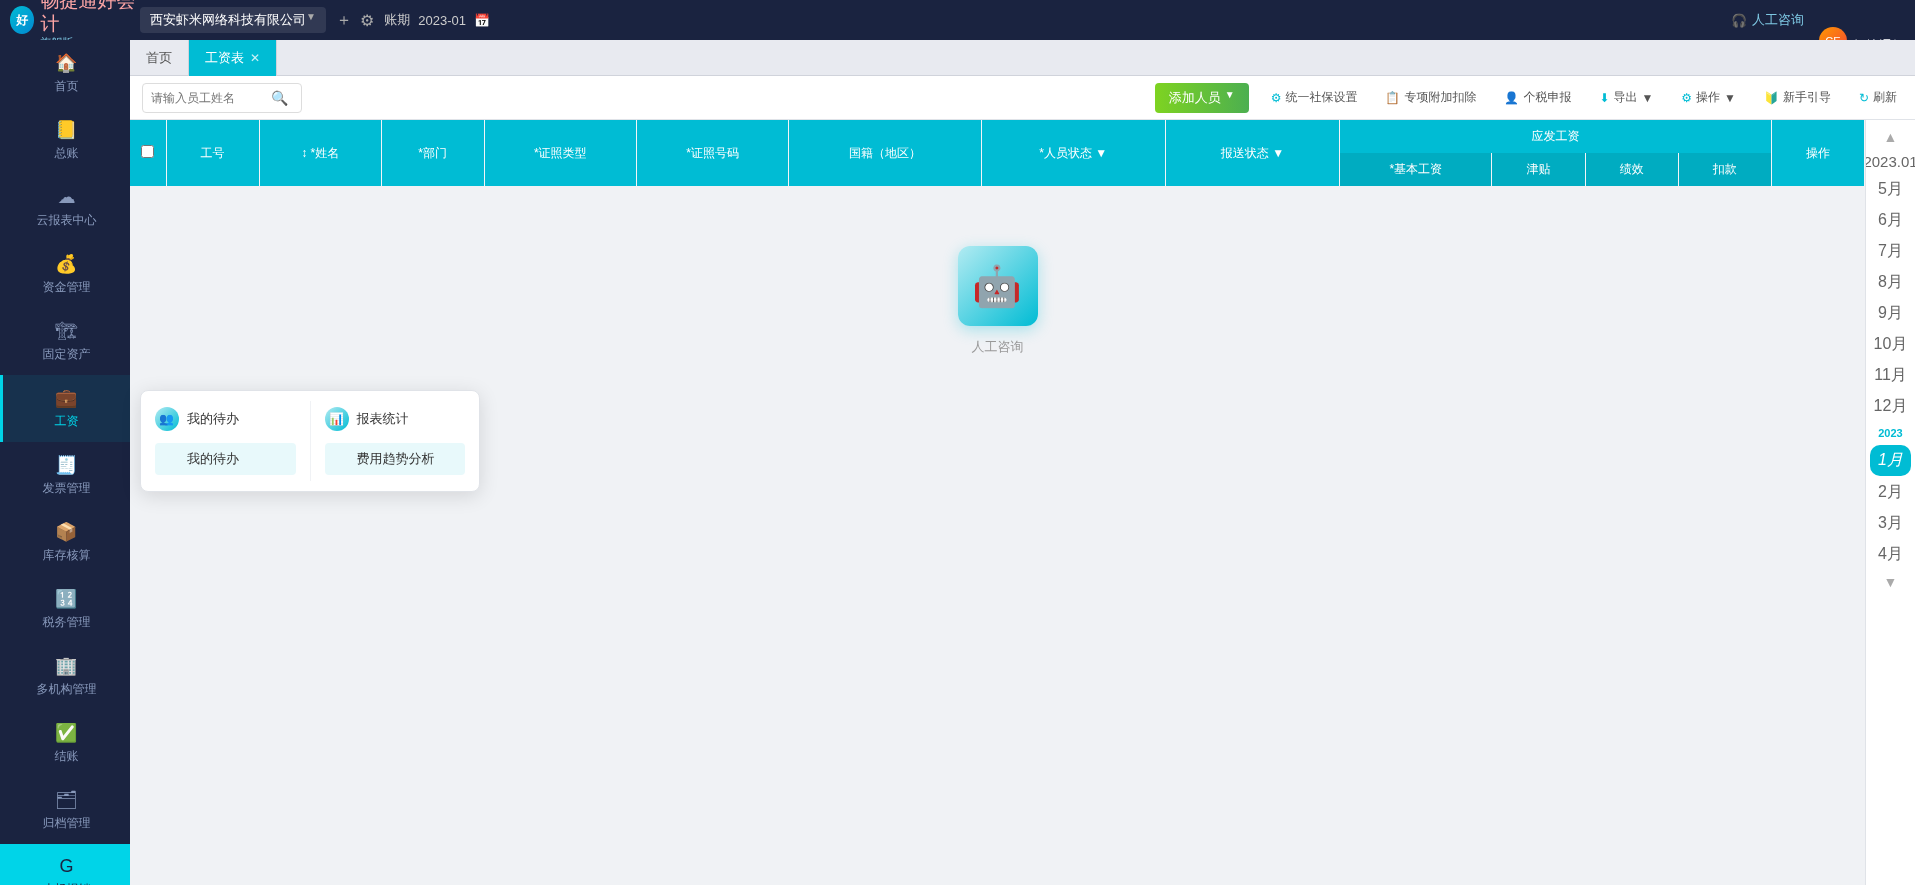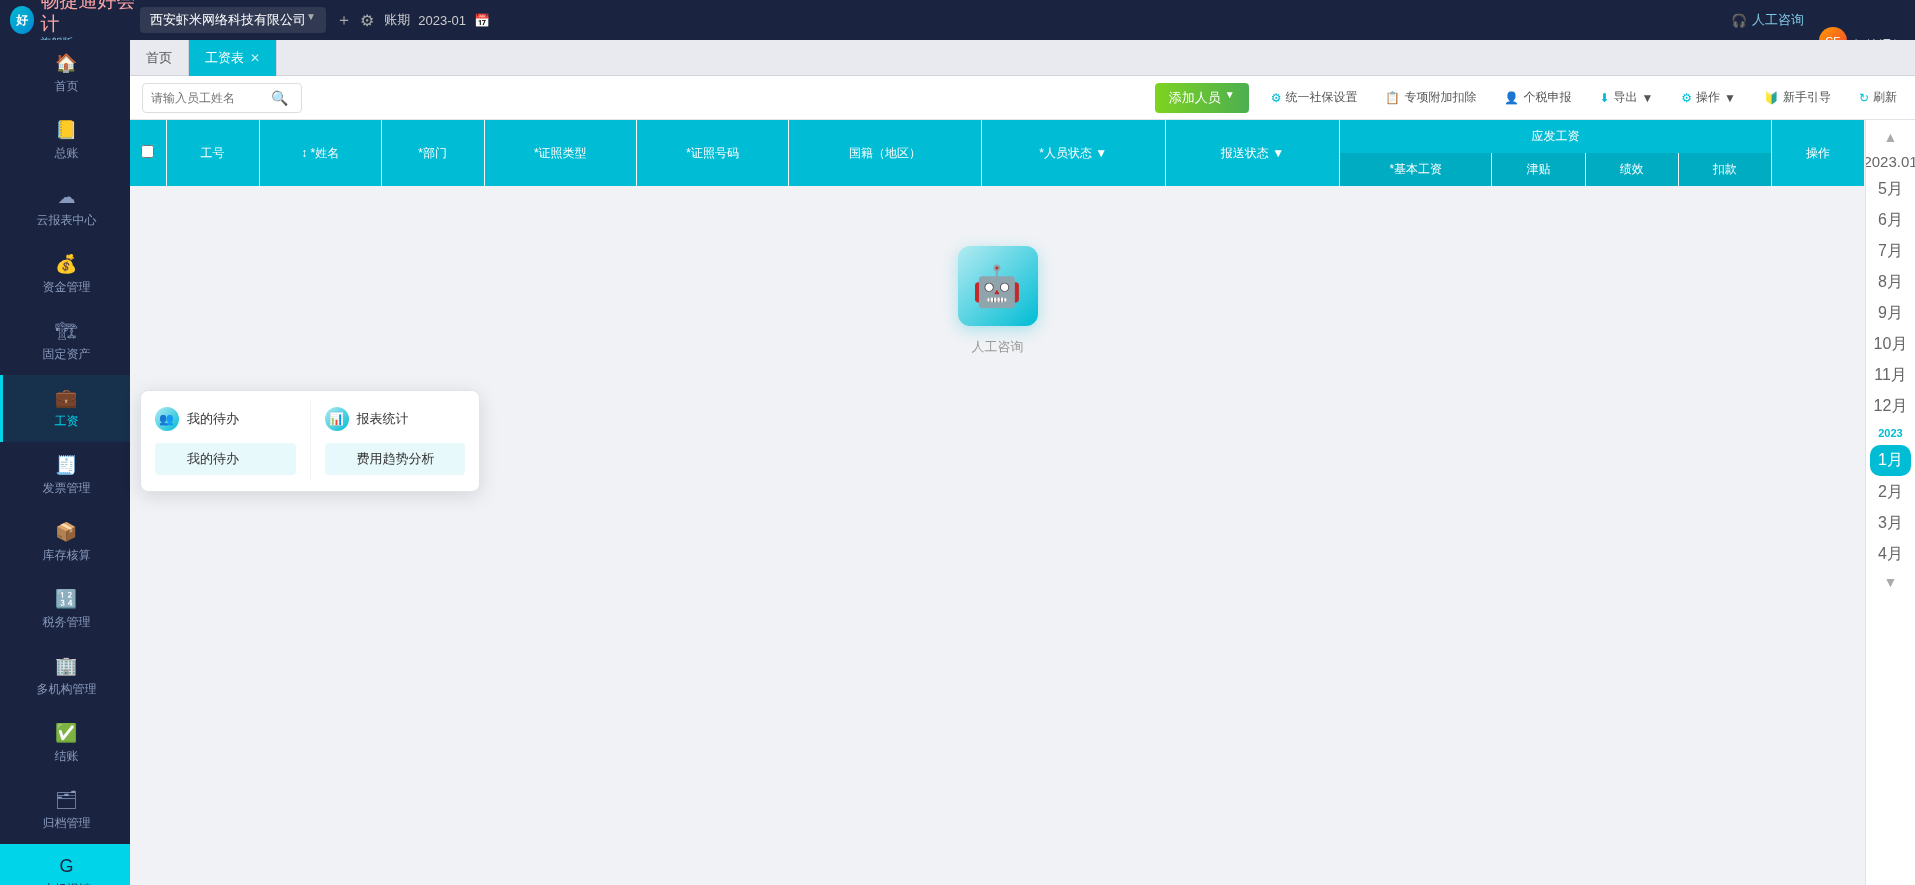--- a/index.html
+++ b/index.html
@@ -244,20 +244,21 @@
       cursor: pointer;
       width: 100%;
       display: flex; justify-content: center;
     }
     .timeline-item.active {
       background: #00bcd4;
       color: white;
       border-radius: 10px;
       margin: 1px 4px;
       width: calc(100% - 8px);
+      font-style: italic;
     }
     .timeline-arrow { color: #aaa; font-size: 14px; cursor: pointer; padding: 4px; text-align: center; }
     .popup-menu {
       position: absolute;
       top: 380px;
       left: 140px;
       width: 340px;
       background: white;
       border: 1px solid #e0e3e8;
       border-radius: 8px;

